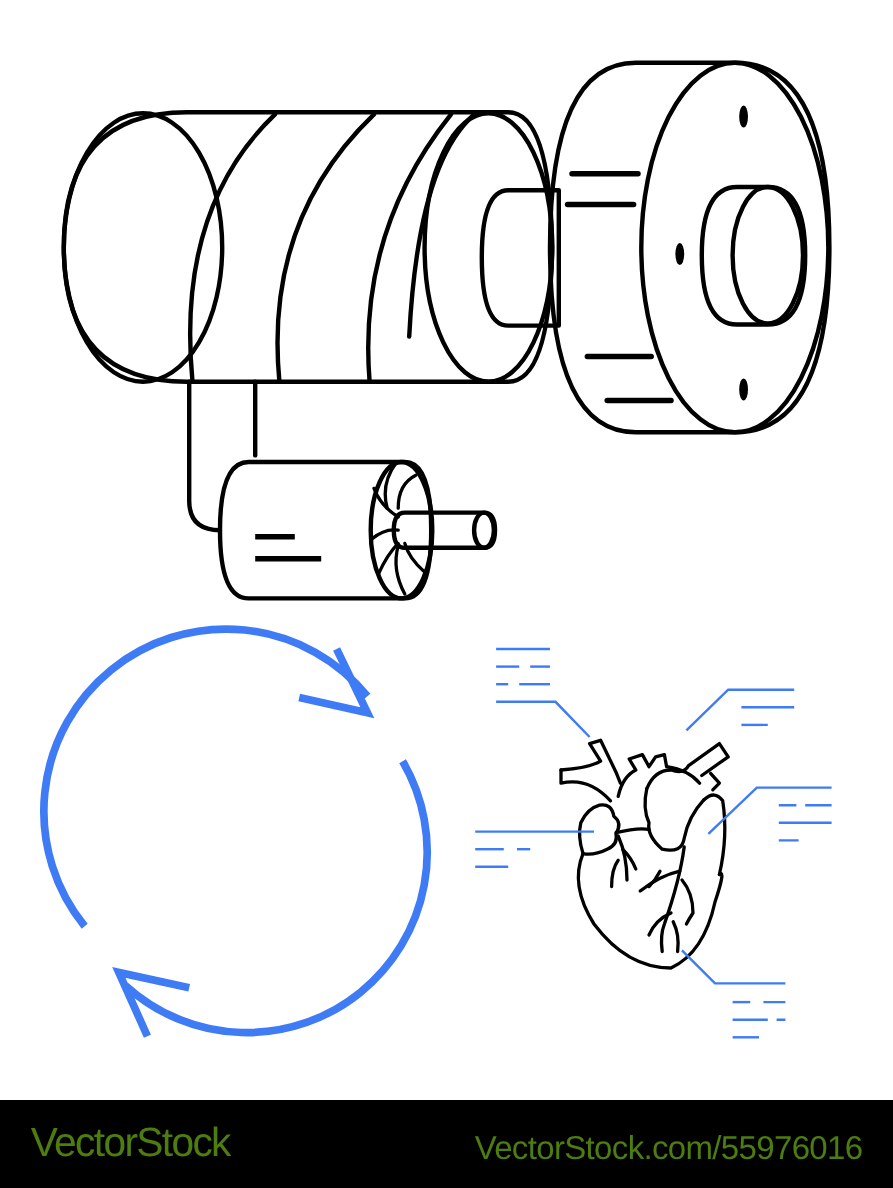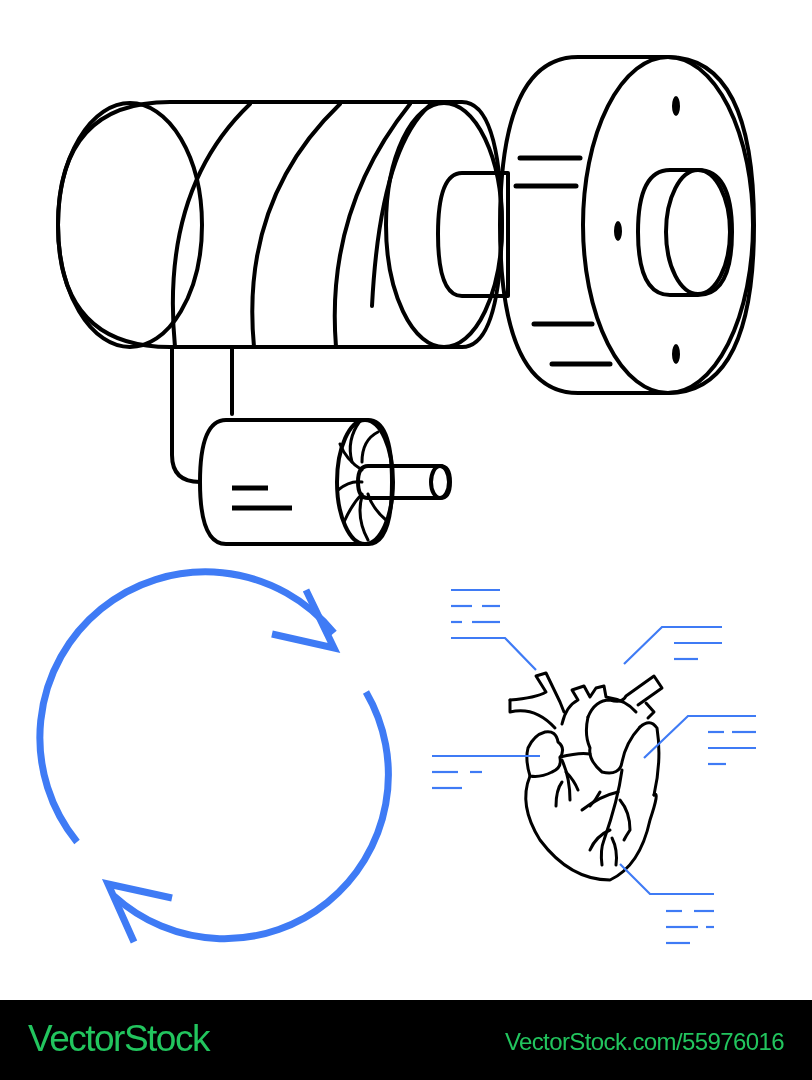--- a/index.html
+++ b/index.html
@@ -1,20 +1,20 @@
 <!DOCTYPE html>
 <html><head>
   <meta charset="utf-8">
   <style>
     html, body { margin: 0; padding: 0; background: #ffffff; }
     body { width: 812px; height: 1080px; position: relative; overflow: hidden; font-family: "Liberation Sans", sans-serif; }
     .art { position: absolute; left: 0; top: 0; width: 812px; height: 1000px; }
-    .footer { position: absolute; left: 0; top: 1000px; width: 812px; height: 80px; background: #000000; color: #22c55e; }
+    .footer { position: absolute; left: 0; top: 1000px; width: 812px; height: 80px; background: #000000; color: #4d7c0f; }
     .brand { position: absolute; left: 28px; top: 18px; font-size: 37px; letter-spacing: -1.5px; font-family: "Liberation Sans", sans-serif; }
-    .ref { position: absolute; right: 28px; top: 28px; font-size: 24px; letter-spacing: -0.6px; font-family: "Liberation Sans", sans-serif; }
+    .ref { position: absolute; right: 28px; top: 28px; font-size: 30px; letter-spacing: -0.6px; font-family: "Liberation Sans", sans-serif; }
     .k { fill: none; stroke: #000; stroke-width: 4; stroke-linecap: round; stroke-linejoin: round; }
     .kt { fill: none; stroke: #000; stroke-width: 3; stroke-linecap: round; stroke-linejoin: round; }
     .bt { fill: none; stroke-width: 2.2; stroke-linecap: butt; }
   </style>
 </head>
 <body>
 
 <svg class="art" viewBox="0 0 812 1000" width="812" height="1000">
 
   <g>

